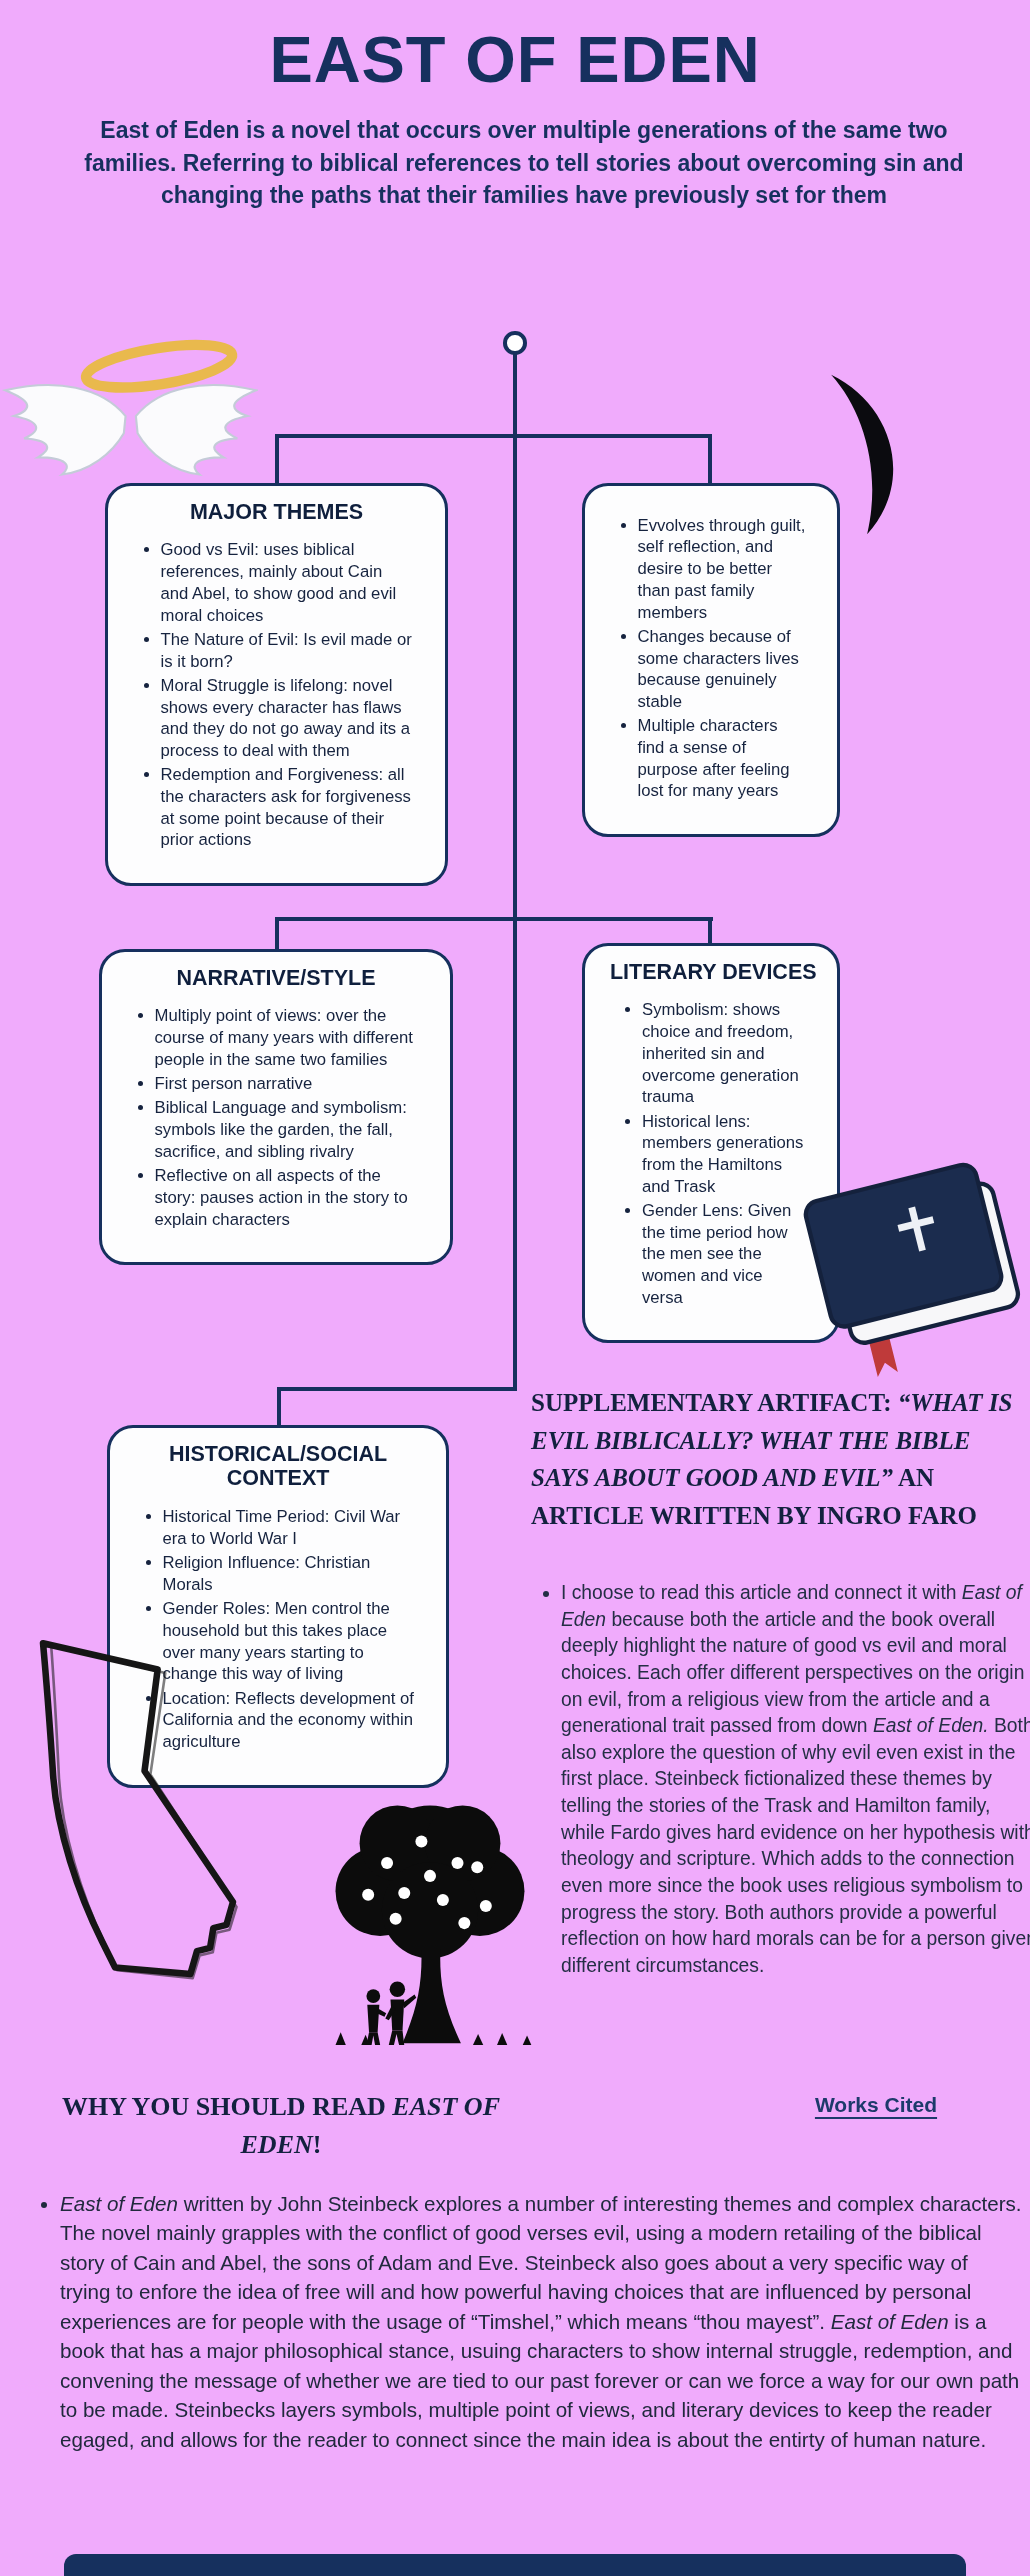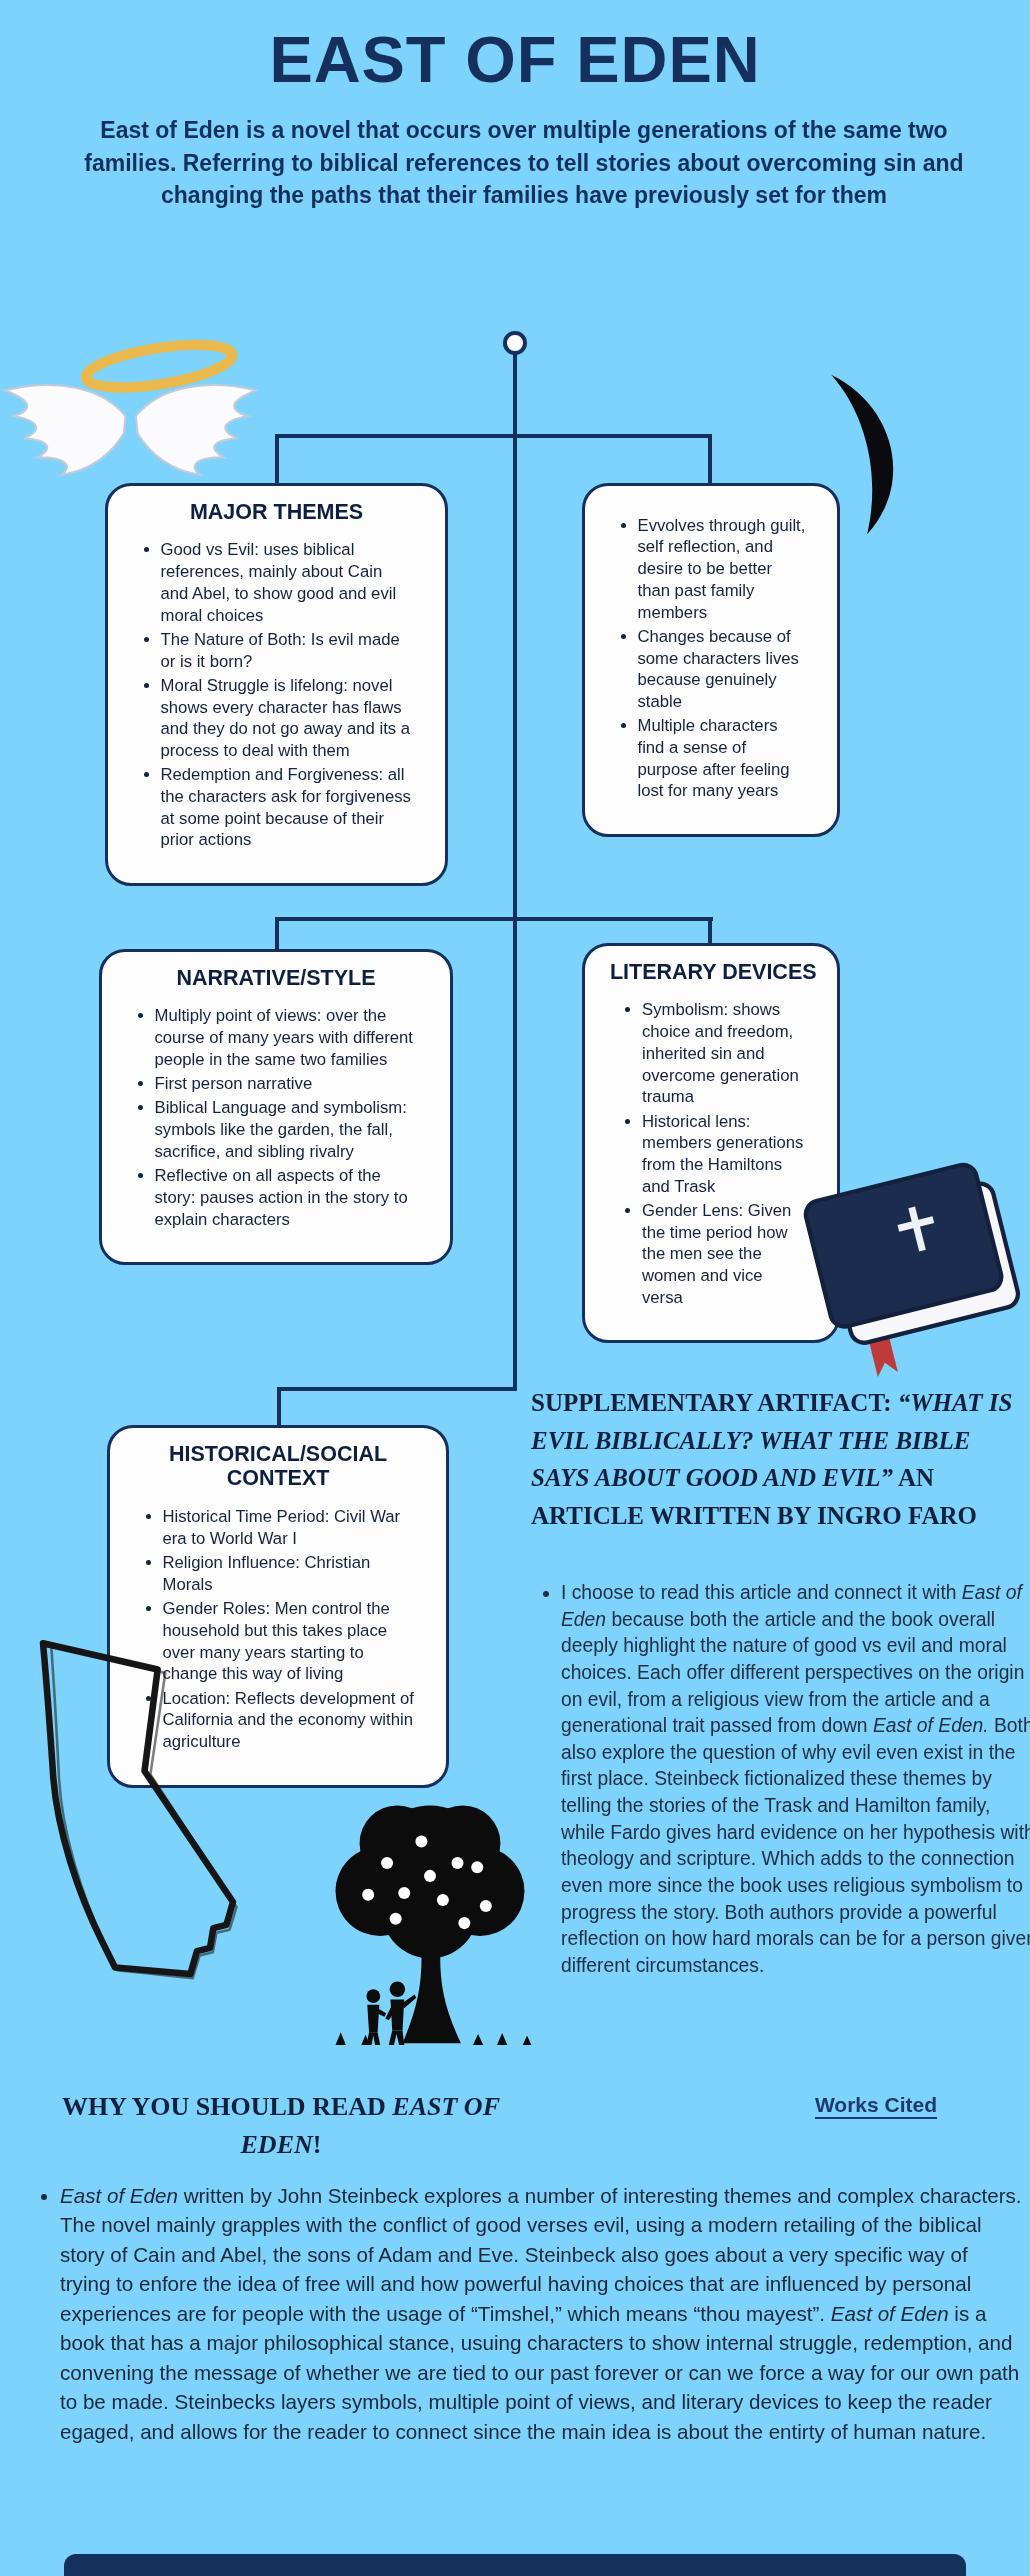--- a/index.html
+++ b/index.html
@@ -1,16 +1,16 @@
 <!DOCTYPE html>
 <html style="font-size:13.7px"><head>
 <meta charset="utf-8">
 <style>
   html,body{margin:0;padding:0;background:#e9edf9;}
-  .poster{position:relative;width:1030px;height:2576px;background:#7dd3fc;overflow:hidden;
+  .poster{position:relative;width:1030px;height:2576px;background:#f0abfc;overflow:hidden;
           font-family:"Liberation Sans", sans-serif;color:#1b2945;}
   .em{font-style:italic;}
 
   
   .title{position:absolute;top:22px;left:0;width:1030px;margin:0;text-align:center;
          font-size:65px;font-weight:bold;color:#16305e;letter-spacing:0.9px;}
   .subtitle{position:absolute;top:105px;left:53px;width:924px;margin:9px;text-align:center;
             font-size:23px;font-weight:bold;color:#16305e;line-height:1.42;}
 
   
@@ -46,21 +46,21 @@
   .supp-body li{font-size:19.3px;line-height:1.38;color:#242e45;}
 
   
   .why-read{position:absolute;left:30px;top:2088px;width:502px;text-align:center;
             font-family:"Liberation Serif", serif;font-weight:bold;font-size:26px;
             color:#13213f;line-height:1.45;}
   .works-cited{position:absolute;left:747px;top:2093px;width:258px;text-align:center;
                font-size:21px;font-weight:bold;color:#1d3a6b;text-decoration:underline;
                text-underline-offset:5.2px;}
   .bottom-para{position:absolute;left:36px;top:2181px;width:962px;margin:0;padding-left:24px;list-style:disc;}
-  .bottom-para li{font-size:20.6px;line-height:1.43;color:#20293d;}
+  .bottom-para li{font-size:20.6px;line-height:1.43;color:#20293d;margin-top:8px;}
 
   .footer-bar{position:absolute;left:64px;top:2554px;width:902px;height:26px;
               background:#16305e;border-radius:12px 12px 0 0;}
 </style>
 </head>
 <body>
 
 <div class="poster">
 
   <h1 class="title">EAST OF EDEN</h1>
@@ -88,21 +88,21 @@
   <div class="art" id="art-horn">
     <svg width="120" height="163" viewBox="0 0 140 190">
       <path d="M48,2 C122,38 145,128 90,188 C107,115 86,44 48,2 Z" fill="#0b0b0f"></path>
     </svg>
   </div>
 
   <section class="node-box" id="box-major-themes">
     <h3>MAJOR THEMES</h3>
     <ul>
         <li>Good vs Evil: uses biblical references, mainly about Cain and Abel, to show good and evil moral choices</li>
-        <li>The Nature of Both: Is evil made or is it born?</li>
+        <li>The Nature of Evil: Is evil made or is it born?</li>
         <li>Moral Struggle is lifelong: novel shows every character has flaws and they do not go away and its a process to deal with them</li>
         <li>Redemption and Forgiveness: all the characters ask for forgiveness at some point because of their prior actions</li>
       </ul>
   </section>
 
   <section class="node-box" id="box-character-development">
     <ul>
         <li>Evvolves through guilt, self reflection, and desire to be better than past family members</li>
         <li>Changes because of some characters lives because genuinely stable</li>
         <li>Multiple characters find a sense of purpose after feeling lost for many years</li>

